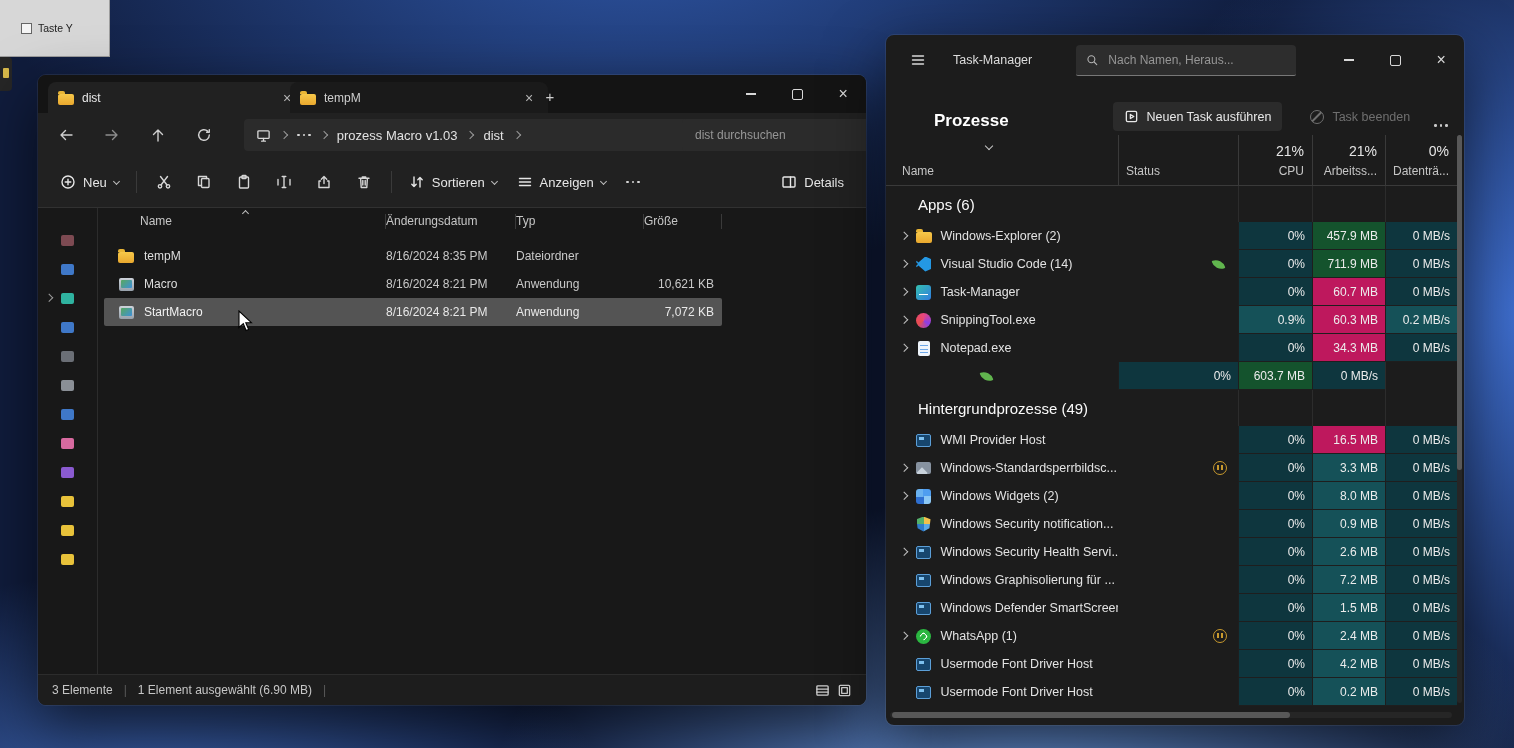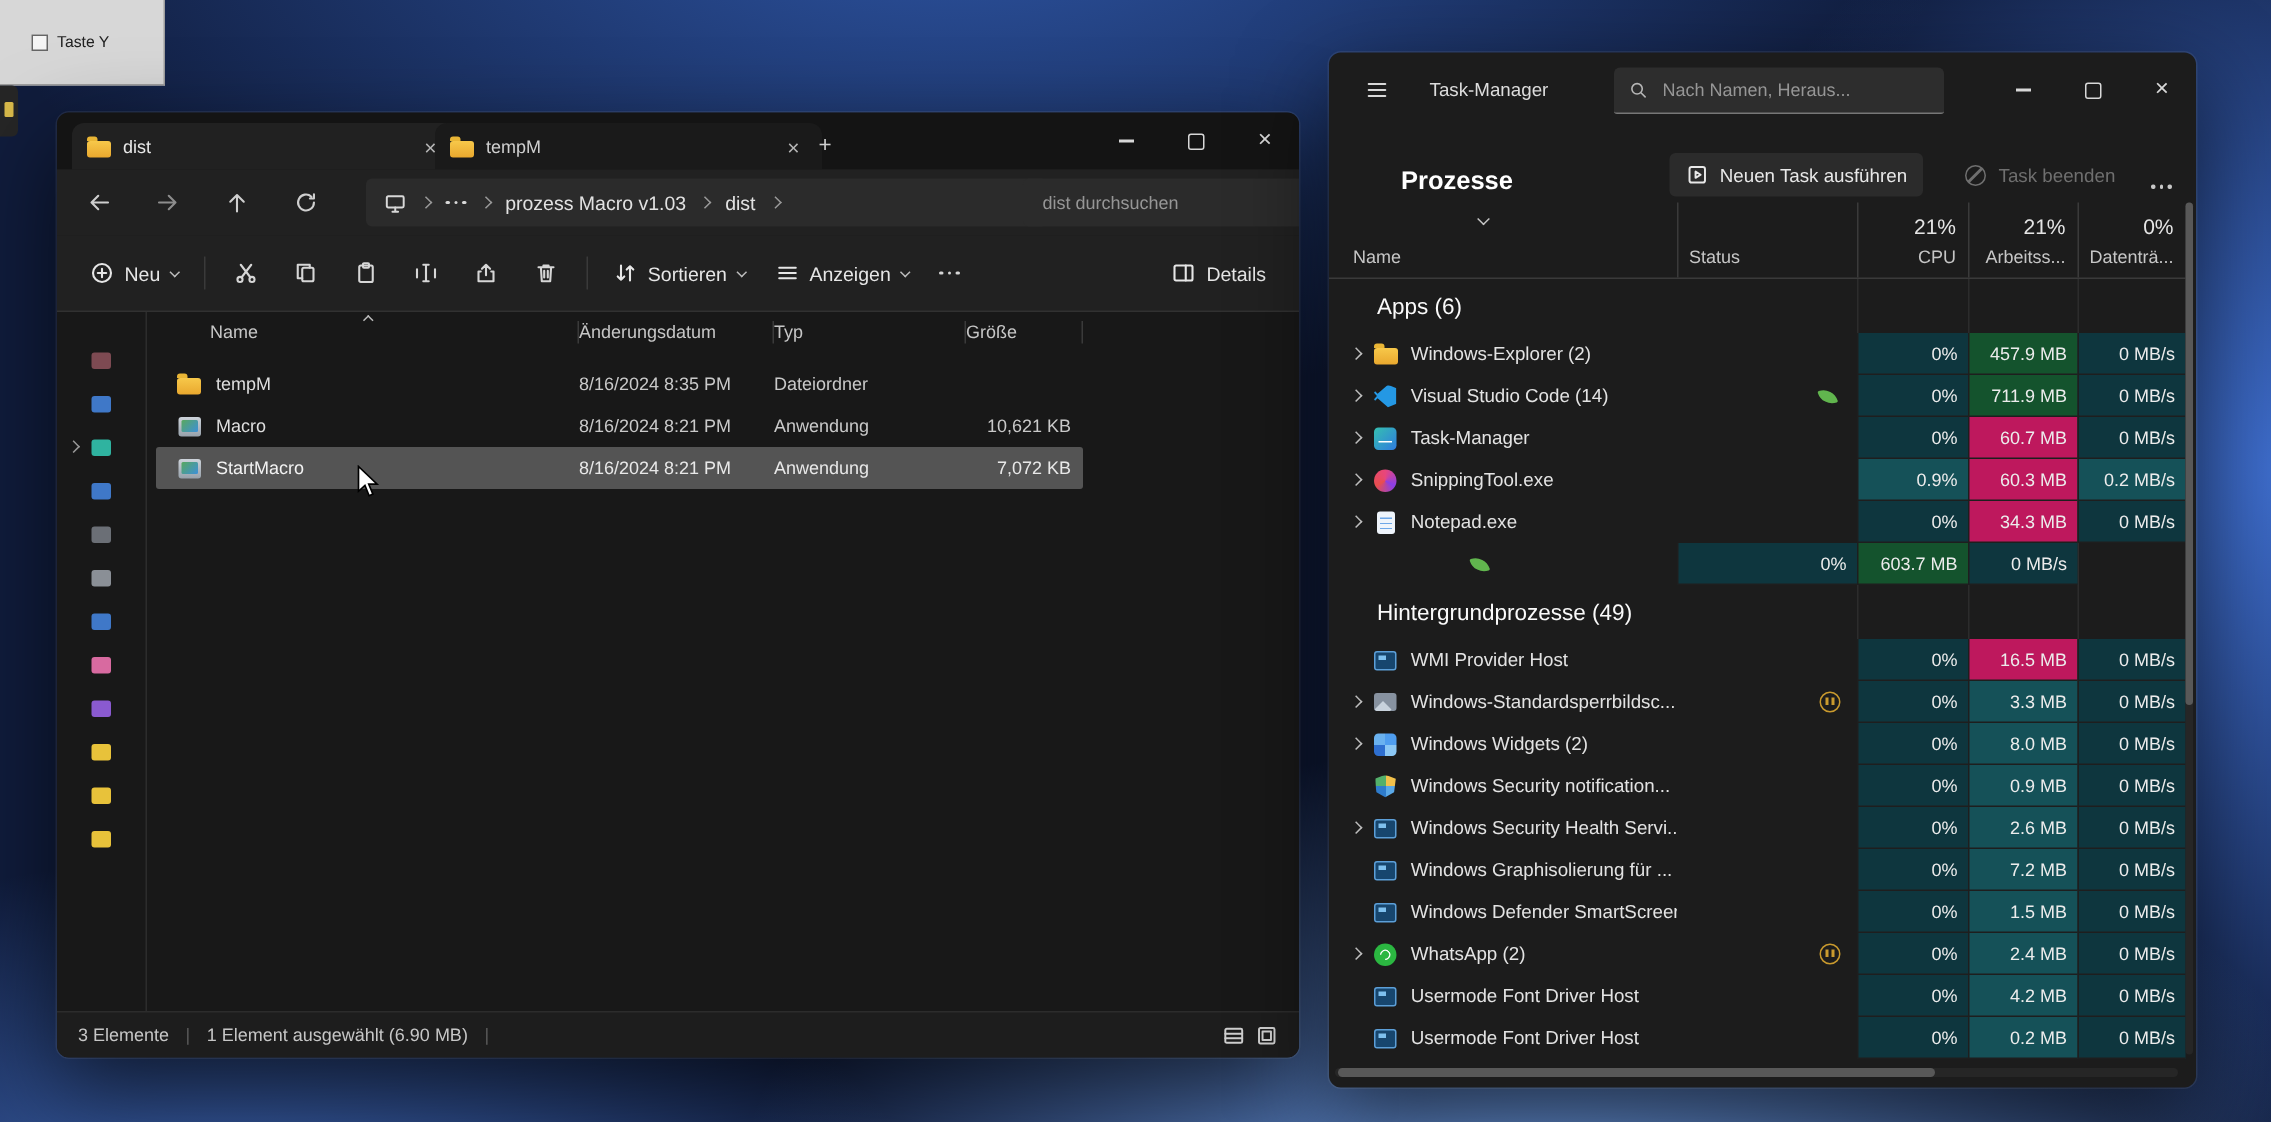--- a/index.html
+++ b/index.html
@@ -729,21 +729,21 @@
     <div class="ccell cell-mem h1">1.5 MB</div>
     <div class="ccell cell-disk h0">0 MB/s</div>
   </div>
 
   <div class="tm-row">
     <div class="tm-namecell">
       <span class="chv chv-r tm-chev"></span>
       <span class="tm-ico">
               <span class="tm-ico-shape ic-whatsapp"></span>
             </span>
-      <span class="tm-name">WhatsApp (2)</span>
+      <span class="tm-name">WhatsApp (1)</span>
     </div>
     <div class="tm-statuscell">
             <span class="tm-status st-pause"></span>
           </div>
     <div class="ccell cell-cpu h0">0%</div>
     <div class="ccell cell-mem h1">2.4 MB</div>
     <div class="ccell cell-disk h0">0 MB/s</div>
   </div>
 
   <div class="tm-row">

